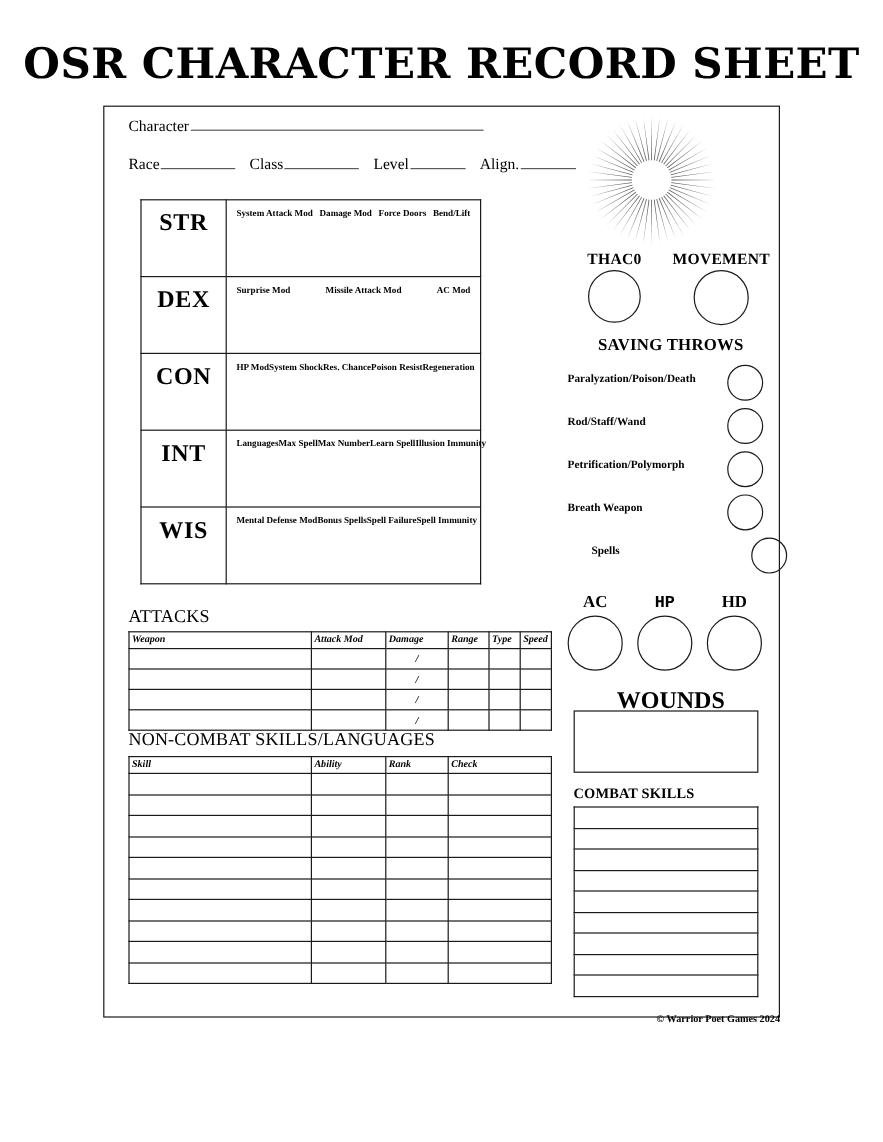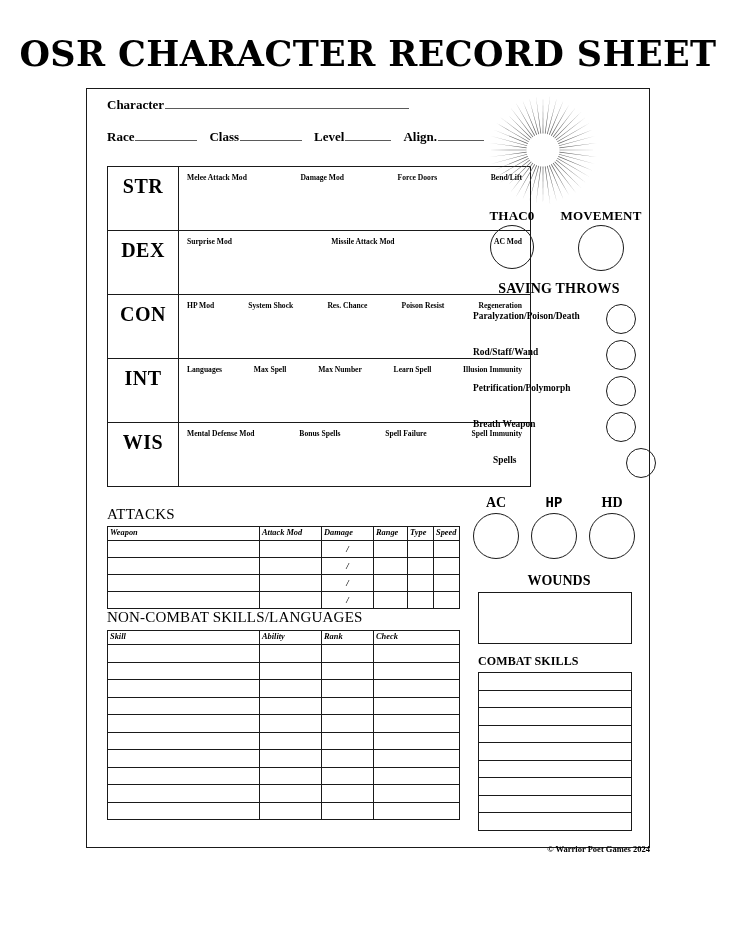--- a/index.html
+++ b/index.html
@@ -42,21 +42,21 @@
   }
 
   
   .ident {
     position: absolute;
     left: 20px;
     top: 8px;
     width: 360px;
   }
   .ident-row {
-    font-weight: bold;
+    font-weight: normal;
     font-size: 13px;
     white-space: nowrap;
     line-height: 1;
   }
   .ident-row.first { margin-bottom: 18px; }
   .rule {
     display: inline-block;
     border-bottom: 1px solid #5a5a5a;
     height: 11px;
     vertical-align: baseline;
@@ -64,23 +64,23 @@
     margin-right: 2px;
   }
   .rule.long  { width: 244px; }
   .rule.med   { width: 62px; }
   .rule.short { width: 46px; }
   .gap { display: inline-block; width: 10px; }
 
   
   .ability-table {
     position: absolute;
-    left: 20px;
+    left: 30px;
     top: 77px;
-    width: 424px;
+    width: 284px;
     border-collapse: collapse;
     table-layout: fixed;
   }
   .ability-table td {
     border: 1.2px solid #1a1a1a;
     height: 55px;
     padding: 0;
     vertical-align: top;
   }
   .ab-name {
@@ -245,21 +245,21 @@
   #hp-label  { left: 58px;  width: 58px; font-family: Liberation Mono, monospace; }
   #hp-circle { left: 64px; }
   #hd-label  { left: 116px; width: 58px; }
   #hd-circle { left: 122px; }
 
   #wounds-title {
     position: absolute;
     left: 0; top: 485px; width: 184px;
     text-align: center;
     font-weight: bold;
-    font-size: 14px;
+    font-size: 20px;
     line-height: 1;
   }
   #wounds-box {
     position: absolute;
     left: 11px;
     top: 503px;
     width: 154px;
     height: 52px;
     border: 1.4px solid #1a1a1a;
     box-sizing: border-box;
@@ -308,21 +308,21 @@
       <span>Race</span><span class="rule med"></span><span class="gap"></span><span>Class</span><span class="rule med"></span><span class="gap"></span><span>Level</span><span class="rule short"></span><span class="gap"></span><span>Align.</span><span class="rule short"></span>
     </div>
   </div>
 
   <table class="ability-table">
     <tbody id="ability-body">
         <tr>
           <td class="ab-name">STR</td>
           <td class="ab-subs">
             <div class="ab-subrow">
-              <span class="ab-sub">Melee Attack Mod</span>
+              <span class="ab-sub">System Attack Mod</span>
               <span class="ab-sub">Damage Mod</span>
               <span class="ab-sub">Force Doors</span>
               <span class="ab-sub">Bend/Lift</span>
             </div>
           </td>
         </tr>
         <tr>
           <td class="ab-name">DEX</td>
           <td class="ab-subs">
             <div class="ab-subrow">

